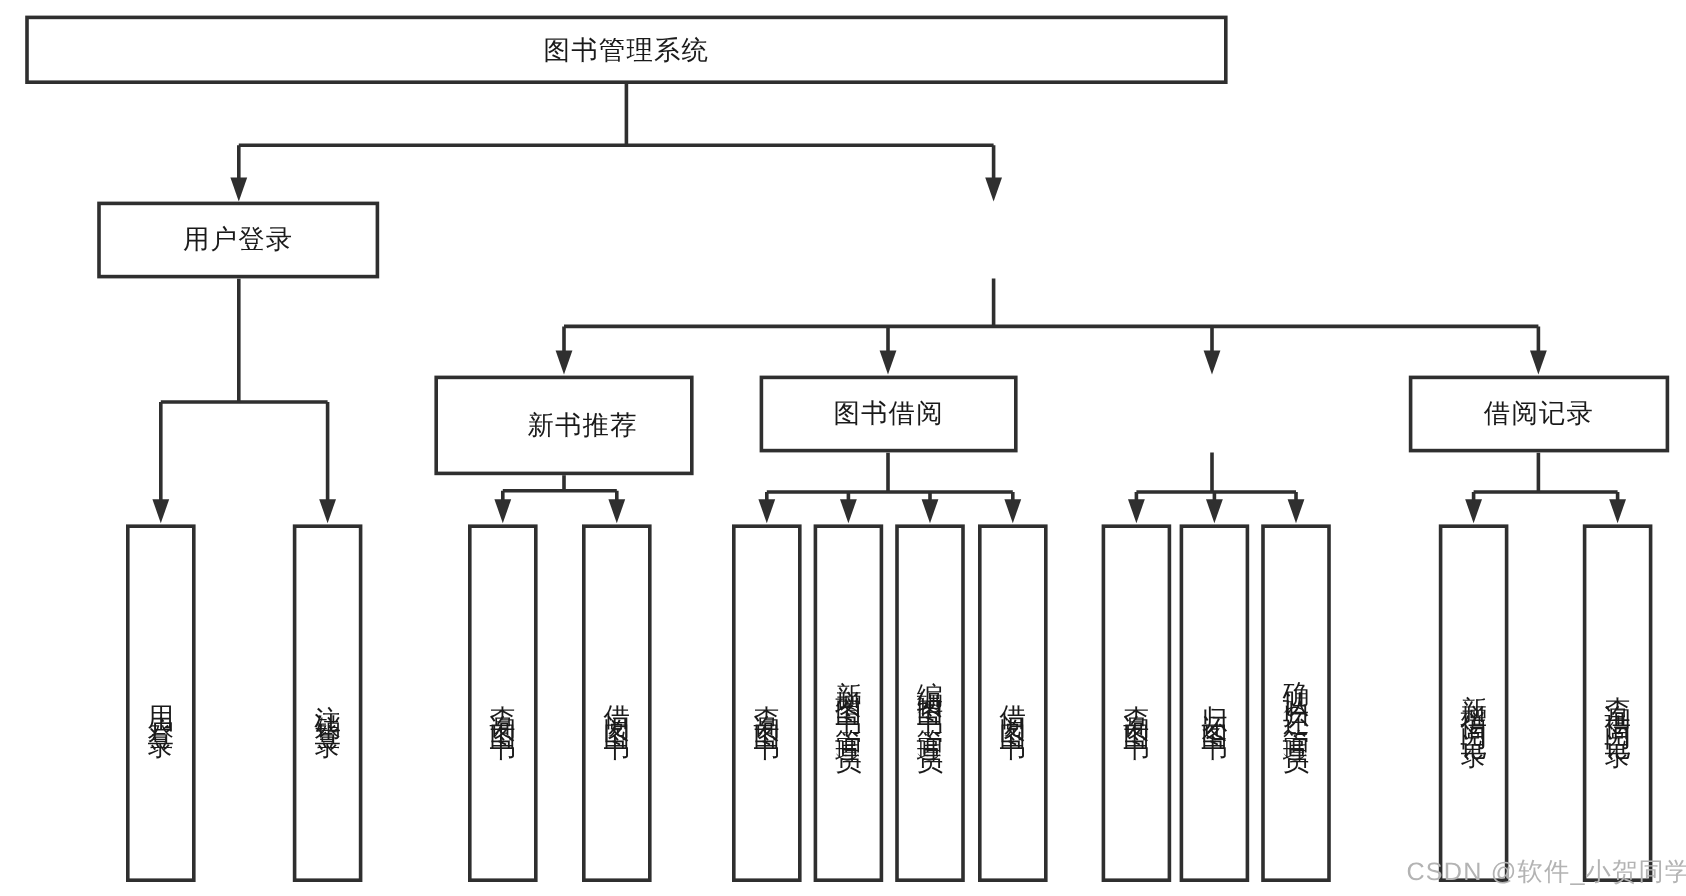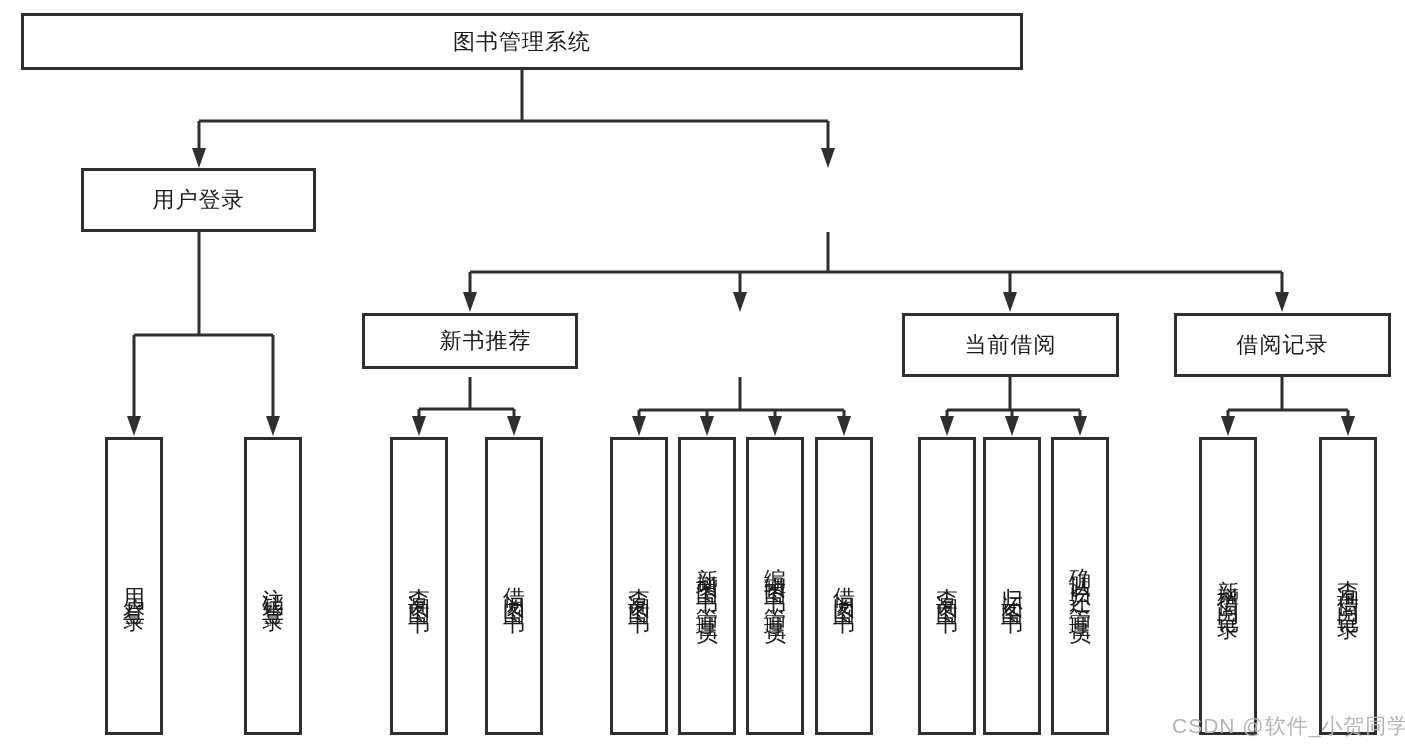--- a/index.html
+++ b/index.html
@@ -109,25 +109,25 @@
   </svg>
 
   <div class="node" style="left:21px; top:13px; width:1002px; height:57px;">
     <span>图书管理系统</span>
   </div>
 
   <div class="node" style="left:81px; top:168px; width:235px; height:64px;">
     <span>用户登录</span>
   </div>
 
-  <div class="node" style="left:362px; top:313px; width:216px; height:56px;padding-left:31px;">
+  <div class="node" style="left:362px; top:313px; width:216px; height:83px;padding-left:31px;">
     <span>新书推荐</span>
   </div>
-  <div class="node" style="left:902px; top:313px; width:217px; height:64px;">
-    <span>当前借阅</span>
+  <div class="node" style="left:633px; top:313px; width:215px; height:64px;">
+    <span>图书借阅</span>
   </div>
   <div class="node" style="left:1174px; top:313px; width:217px; height:64px;">
     <span>借阅记录</span>
   </div>
 
   <div class="node leaf" style="left:105px; top:437px; width:58px; height:298px;">
     <span>用户登录</span>
   </div>
   <div class="node leaf" style="left:244px; top:437px; width:58px; height:298px;">
     <span>注销登录</span>

